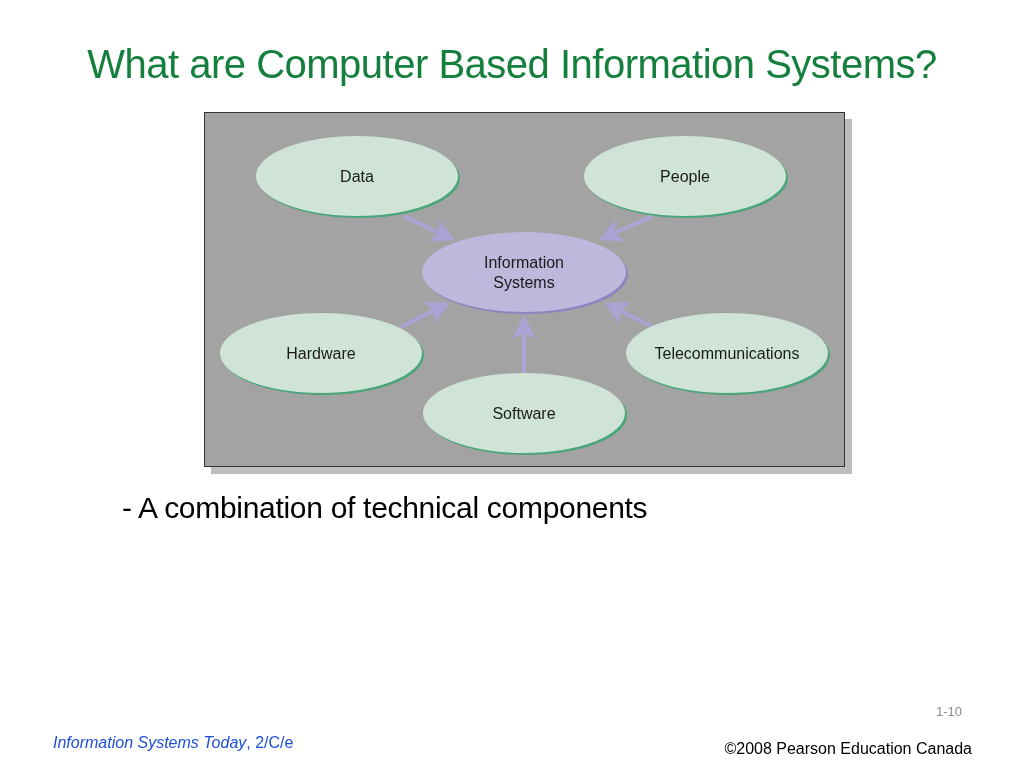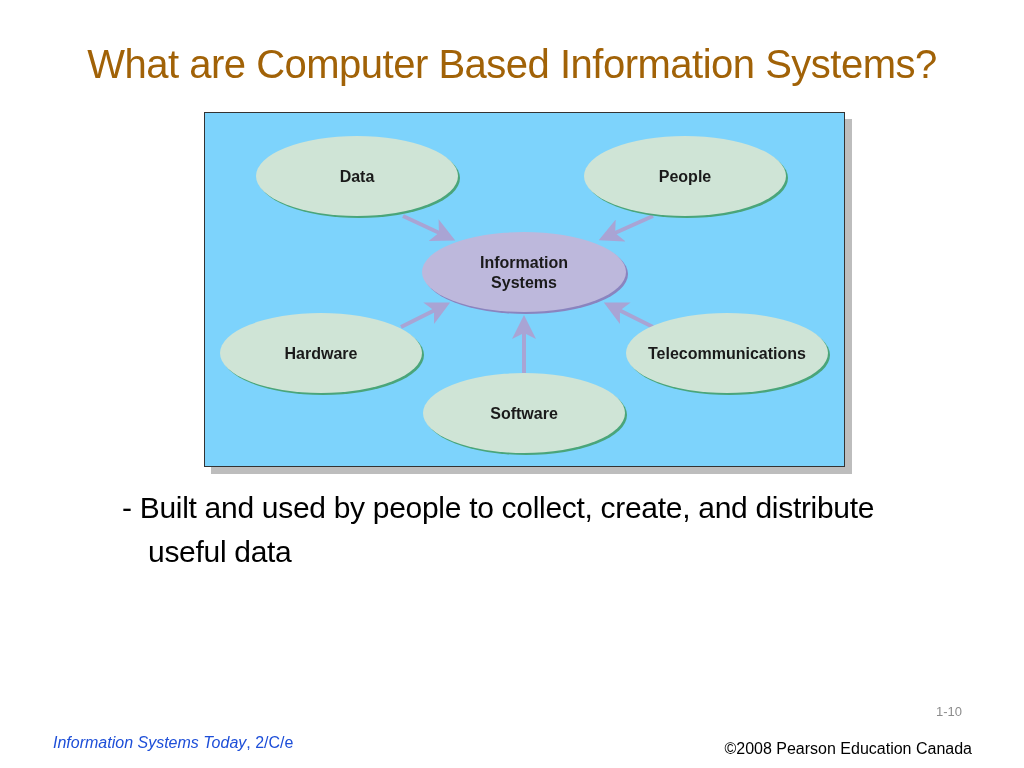--- a/index.html
+++ b/index.html
@@ -18,39 +18,38 @@
     .slide-title {
       position: absolute;
       left: 0;
       top: 36px;
       width: 1024px;
       text-align: center;
       font-family: "Liberation Sans", sans-serif;
       font-size: 40px;
       line-height: 56px;
       letter-spacing: -0.5px;
-      color: #a16207;
+      color: #15803d;
     }
     .figure-shadow {
       position: absolute;
       left: 211px;
       top: 119px;
       width: 641px;
       height: 355px;
       background: #bdbdbd;
     }
     .figure-box {
       position: absolute;
       left: 204px;
       top: 112px;
       width: 639px;
       height: 353px;
-      background: #7dd3fc;
+      background: #a3a3a3;
       border: 1px solid #333;
-      font-weight: bold;
     }
     .figure-box svg {
       position: absolute;
       left: 0;
       top: 0;
     }
     .node-label {
       font-family: "Liberation Sans", sans-serif;
       font-size: 16px;
       fill: #1a1a1a;
@@ -151,19 +150,19 @@
 
     <g>
       <ellipse cx="321" cy="302" rx="101" ry="40" fill="#4aa57a"></ellipse>
       <ellipse cx="319" cy="300" rx="101" ry="40" fill="#cfe4d6"></ellipse>
       <text class="node-label" x="319" y="306" text-anchor="middle">Software</text>
     </g>
   </svg>
 </div>
 
 <div class="bullets">
-  <div class="bullet">- Built and used by people to collect, create, and distribute useful data</div>
+  <div class="bullet">- A combination of technical components</div>
 </div>
 
 <div class="footer-left"><span class="italic">Information Systems Today</span><span>, 2/C/e</span></div>
 
 <div class="slide-number">1-10</div>
 <div class="copyright">©2008 Pearson Education Canada</div>
 
 </body></html>

